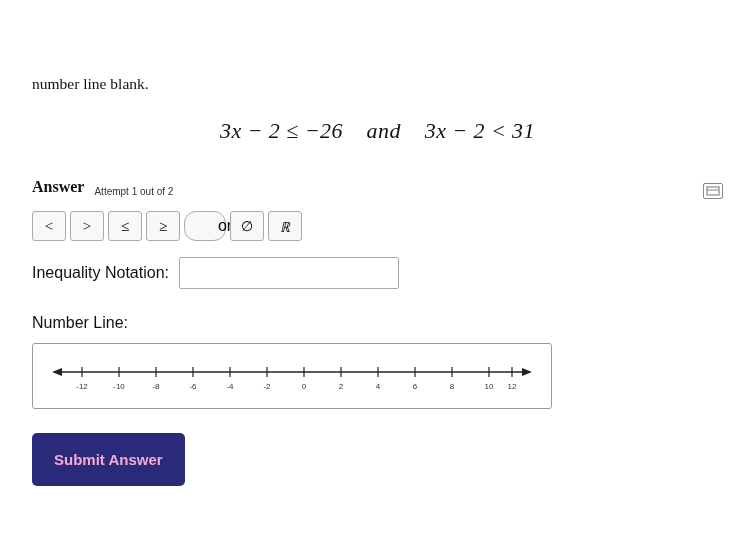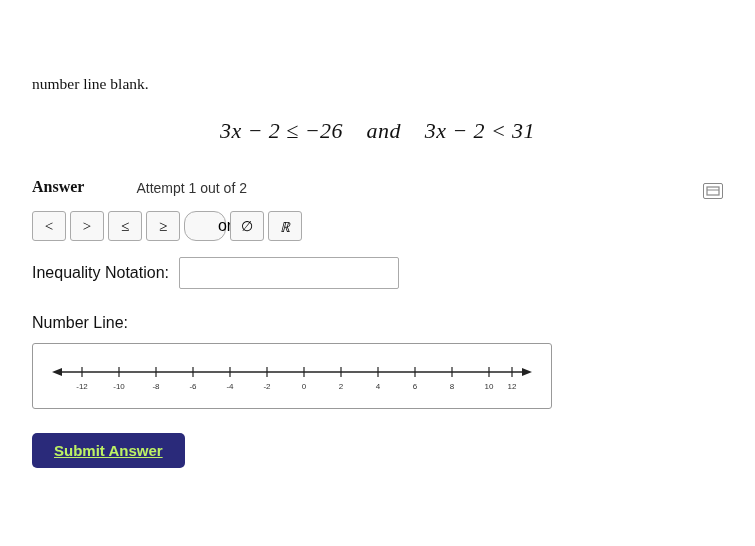--- a/index.html
+++ b/index.html
@@ -39,24 +39,23 @@
       gap: 10px;
       margin-bottom: 12px;
     }
 
     .answer-label {
       font-weight: bold;
       font-size: 16px;
     }
 
     .attempt-text {
-      font-size: 14px;
+      font-size: 10px;
       color: #333;
       font-family: Arial, sans-serif;
-      margin-left: 42px;
     }
 
     .window-icon {
       margin-left: auto;
       width: 20px;
       height: 16px;
       border: 1.5px solid #888;
       border-radius: 2px;
       display: flex;
       align-items: center;
@@ -180,30 +179,29 @@
     .click-drag-text {
       text-align: center;
       font-size: 11px;
       color: #555;
       font-family: Arial, sans-serif;
       margin-top: 4px;
     }
 
     .submit-btn {
       background: #2a2a7a;
-      color: #bef264;
+      color: #f9a8d4;
       border: none;
       border-radius: 5px;
-      padding: 9px 22px;
+      padding: 18px 22px;
       font-size: 15px;
       font-weight: bold;
       cursor: pointer;
       font-family: Arial, sans-serif;
       margin-top: 8px;
-      text-decoration: underline;
     }
   </style>
 </head>
 <body>
 
 <div class="instructions">
   <br>
   <br>
   <span>number line blank.</span>
 </div>

